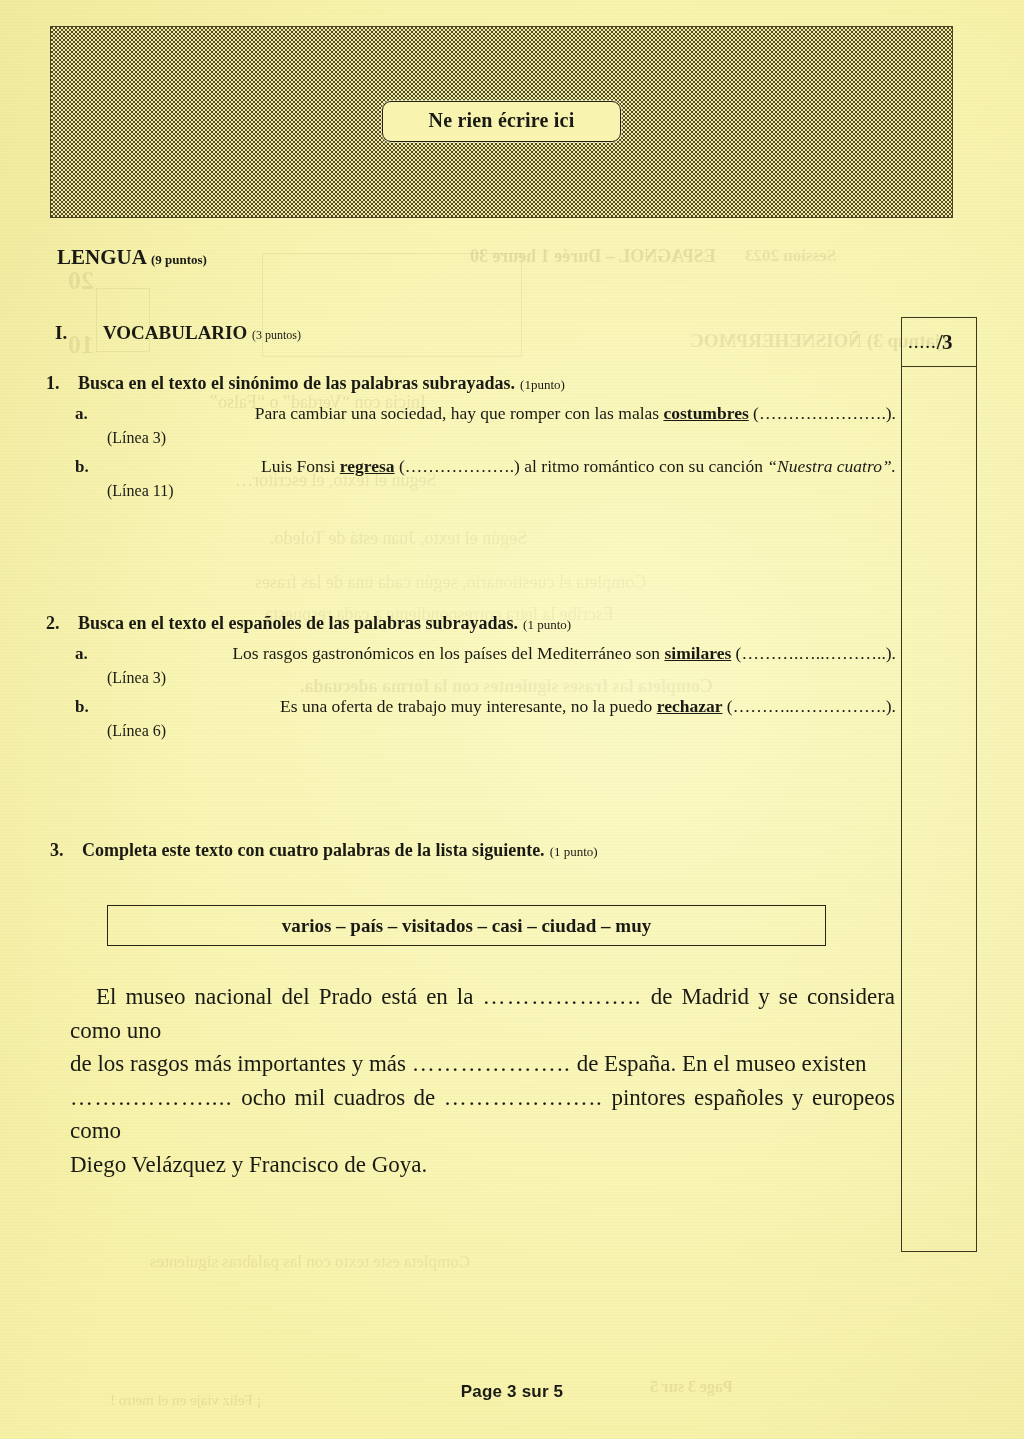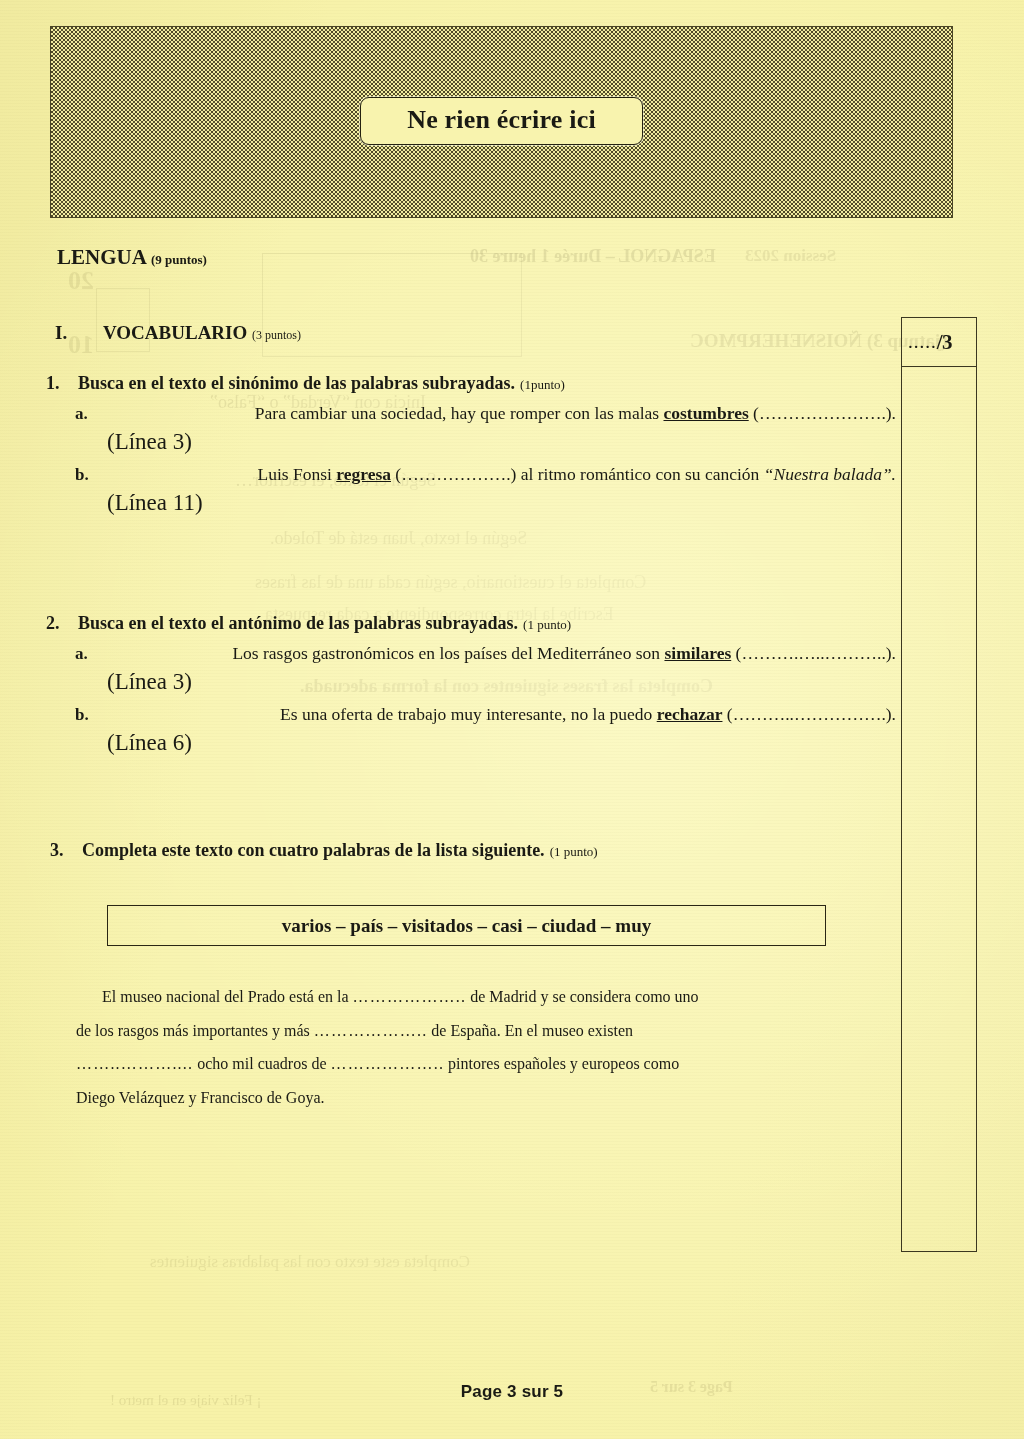--- a/index.html
+++ b/index.html
@@ -83,21 +83,21 @@
     display: flex;
     align-items: center;
     justify-content: center;
   }
   .header-note {
     background: #f8f3ae;
     border: 1.8px solid #24210f;
     border-radius: 9px;
     padding: 7px 46px 9px 46px;
     font-weight: bold;
-    font-size: 26px;
+    font-size: 20px;
     letter-spacing: 0.2px;
     box-shadow: 0 0 0 1px rgba(255,255,225,0.6);
     margin-top: -2px;
   }
 
   
   .score-col {
     position: absolute;
     left: 901px;
     top: 317px;
@@ -172,21 +172,21 @@
   }
   .sub .marker {
     flex: 0 0 32px;
     font-weight: bold;
     font-size: 17px;
   }
   .sub .stxt { flex: 1; text-align: right; }
   .sub .stxt u { text-decoration: underline; font-weight: bold; }
   .sub .stxt i { font-style: italic; }
   .line-ref {
-    font-size: 23px;
+    font-size: 16px;
     margin-top: 5px;
     padding-left: 61px;
   }
 
   #ex1 { top: 373px; }
   #ex2 { top: 613px; }
   #ex3 { top: 840px; left: 50px; }
 
   
   .wordbank {
@@ -200,24 +200,24 @@
     display: flex;
     align-items: center;
     justify-content: center;
     font-size: 19px;
     font-weight: bold;
   }
 
   
   .cloze {
     position: absolute;
-    left: 76px;
+    left: 70px;
     top: 980px;
     width: 825px;
-    font-size: 16px;
+    font-size: 23px;
     line-height: 33.5px;
     text-align: justify;
   }
   .cloze p { margin: 0; }
   .cloze .indent { display: inline-block; width: 26px; }
   .cloze .blank { letter-spacing: 1.2px; }
   .cloze .lastline { text-align: left; }
 
   
   .footer {
@@ -284,29 +284,29 @@
       <span>Busca en el texto el sinónimo de las palabras subrayadas.</span>
       <span class="pts">(1punto)</span>
     </div>
     <div class="sub">
       <span class="marker">a.</span>
       <span class="stxt"><span>Para cambiar una sociedad, hay que romper con las malas </span><u>costumbres</u><span> (………………….).</span></span>
     </div>
     <div class="line-ref">(Línea 3)</div>
     <div class="sub">
       <span class="marker">b.</span>
-      <span class="stxt"><span>Luis Fonsi </span><u>regresa</u><span> (……………….) al ritmo romántico con su canción </span><i>“Nuestra balada”.</i></span>
+      <span class="stxt"><span>Luis Fonsi </span><u>regresa</u><span> (……………….) al ritmo romántico con su canción </span><i>“Nuestra cuatro”.</i></span>
     </div>
     <div class="line-ref">(Línea 11)</div>
   </div>
 
   <div class="ex" id="ex2">
     <div class="ex-head">
       <span class="num">2.</span>
-      <span>Busca en el texto el antónimo de las palabras subrayadas.</span>
+      <span>Busca en el texto el españoles de las palabras subrayadas.</span>
       <span class="pts">(1 punto)</span>
     </div>
     <div class="sub">
       <span class="marker">a.</span>
       <span class="stxt"><span>Los rasgos gastronómicos en los países del Mediterráneo son </span><u>similares</u><span> (……….…..………..).</span></span>
     </div>
     <div class="line-ref">(Línea 3)</div>
     <div class="sub">
       <span class="marker">b.</span>
       <span class="stxt"><span>Es una oferta de trabajo muy interesante, no la puedo </span><u>rechazar</u><span> (………..…………….).</span></span>

